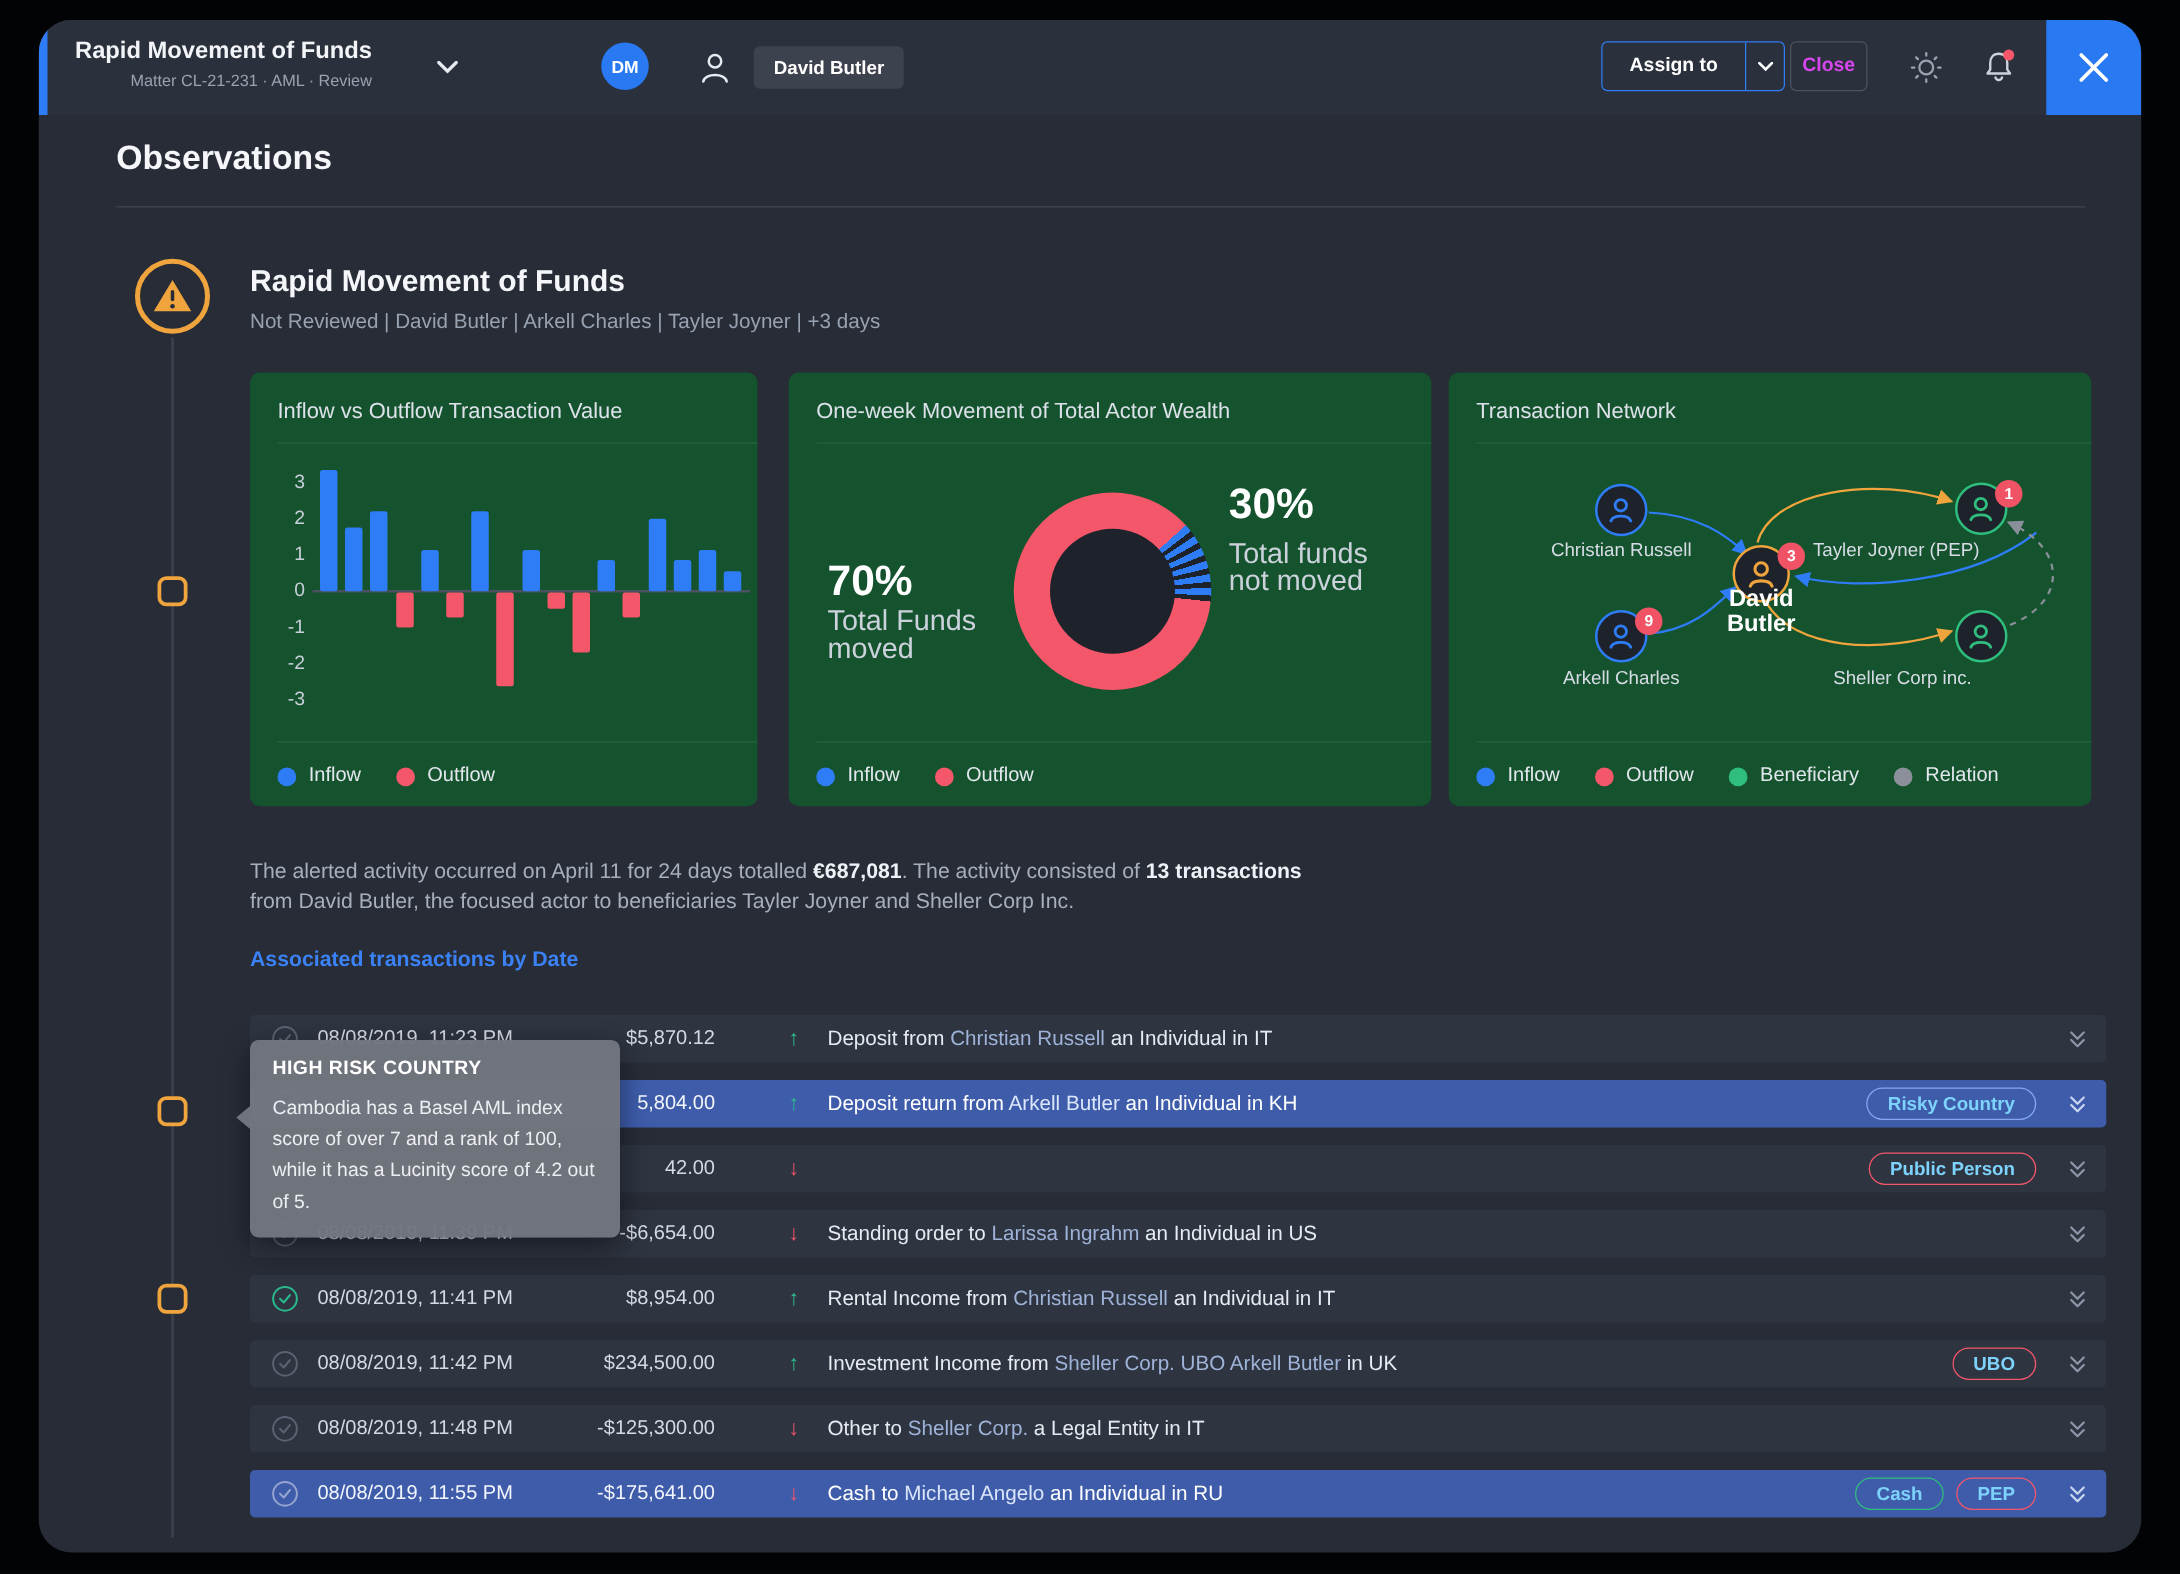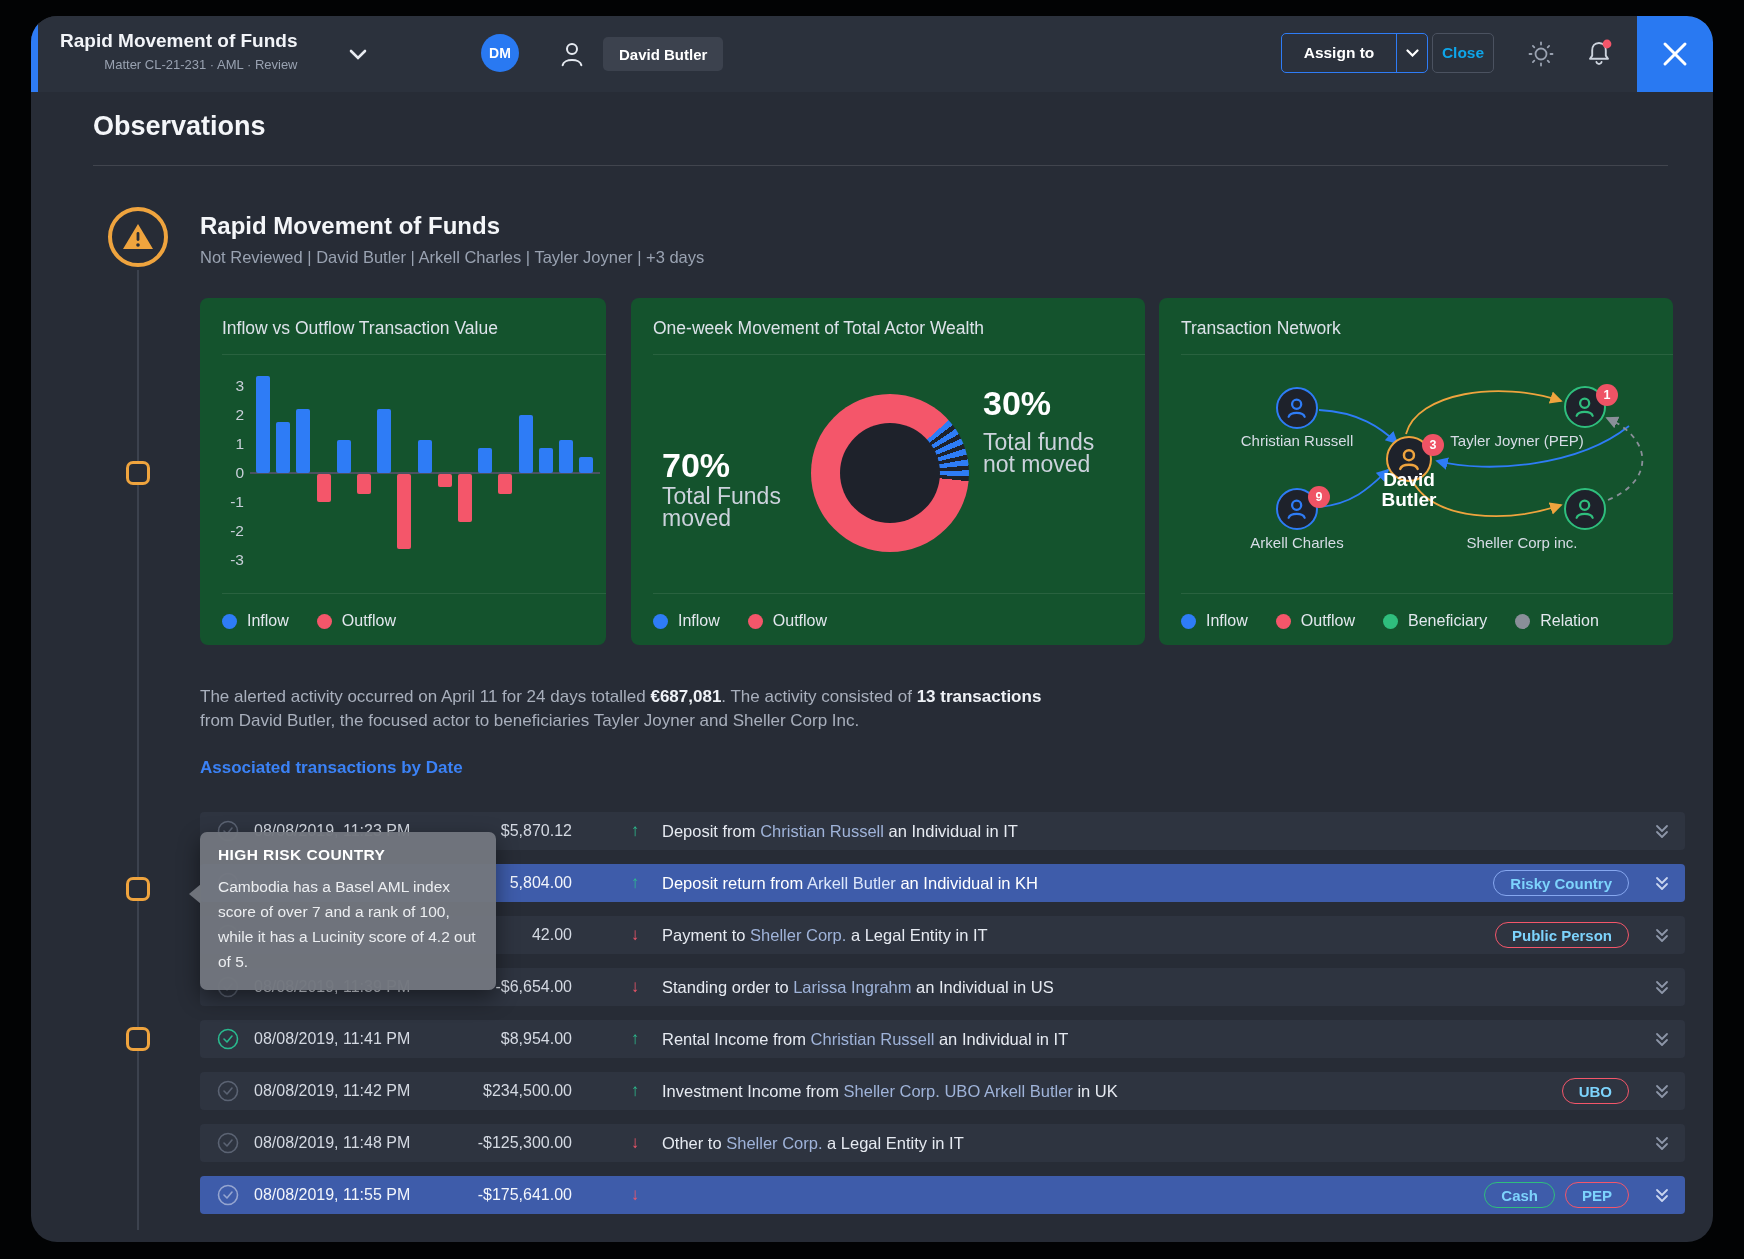--- a/index.html
+++ b/index.html
@@ -16,21 +16,21 @@
   .hdr-chevron{position:absolute;left:318px;top:30px;}
   .avatar{position:absolute;left:450px;top:18px;width:38px;height:38px;border-radius:50%;
     background:#2979f2;color:#fff;font-size:14px;font-weight:bold;display:flex;align-items:center;justify-content:center;}
   .person-ico{position:absolute;left:526px;top:23px;}
   .user-pill{position:absolute;left:572px;top:21px;height:34px;padding:0 16px;background:#3c424e;border-radius:5px;
     color:#fff;font-size:15px;font-weight:bold;display:flex;align-items:center;}
   .assign-group{position:absolute;left:1250px;top:17px;height:40px;display:flex;border:1.5px solid #2e7cf6;border-radius:5px;}
   .assign-main{width:114px;display:flex;align-items:center;justify-content:center;color:#fff;font-size:15.5px;font-weight:bold;}
   .assign-caret{width:31px;display:flex;align-items:center;justify-content:center;border-left:1.5px solid #2e7cf6;}
   .close-btn{position:absolute;left:1401px;top:17px;width:62px;height:40px;border:1.5px solid #4b5260;border-radius:5px;
-    color:#0ea5e9;font-size:15.5px;font-weight:bold;display:flex;align-items:center;justify-content:center;}
+    color:#d946ef;font-size:15.5px;font-weight:bold;display:flex;align-items:center;justify-content:center;}
   .sun-ico{position:absolute;left:1495px;top:23px;}
   .bell-ico{position:absolute;left:1552px;top:21px;}
   .blue-x{position:absolute;left:1606px;top:0;width:76px;height:76px;background:#2979f2;border-radius:0 26px 0 0;
     display:flex;align-items:center;justify-content:center;}
   
   .page-title{position:absolute;left:62px;top:95px;font-size:27px;font-weight:bold;color:#f4f6f9;}
   .divider1{position:absolute;left:62px;top:149px;width:1575px;height:1px;background:rgba(255,255,255,.12);}
   .warn-circle{position:absolute;left:77px;top:191px;width:60px;height:60px;border:4px solid #efa43e;border-radius:50%;
     display:flex;align-items:center;justify-content:center;background:transparent;}
   .alert-title{position:absolute;left:169px;top:196px;font-size:24px;font-weight:bold;color:#f4f6f9;}
@@ -370,21 +370,20 @@
           </svg></span>
       </div>
       <div class="trow" style="top: 900px;">
         <span class="chk"><svg width="22" height="22" viewBox="0 0 22 22">
             <circle cx="11" cy="11" r="9.5" fill="none" stroke="#5b6373" stroke-width="1.6"></circle>
             <polyline points="7,11 10,14 15,8" fill="none" stroke="#5b6373" stroke-width="1.6" stroke-linecap="round" stroke-linejoin="round"></polyline>
           </svg></span>
         <span class="tdate"></span>
         <span class="tamount">42.00</span>
         <span class="tarrow arr-out">↓</span>
-        <span class="tdesc">Payment to <span class="entity">Sheller Corp.</span> a Legal Entity in IT</span>
         <span class="badges">
           <span class="badge red">Public Person</span>
         </span>
         <span class="dbl-chev"><svg width="14" height="16" viewBox="0 0 14 16">
             <polyline points="2,2 7,7 12,2" fill="none" stroke="currentColor" stroke-width="1.8" stroke-linecap="round" stroke-linejoin="round"></polyline>
             <polyline points="2,8 7,13 12,8" fill="none" stroke="currentColor" stroke-width="1.8" stroke-linecap="round" stroke-linejoin="round"></polyline>
           </svg></span>
       </div>
       <div class="trow" style="top: 952px;">
         <span class="chk"><svg width="22" height="22" viewBox="0 0 22 22">
@@ -449,20 +448,21 @@
           </svg></span>
       </div>
       <div class="trow sel" style="top: 1160px;">
         <span class="chk"><svg width="22" height="22" viewBox="0 0 22 22">
             <circle cx="11" cy="11" r="9.5" fill="none" stroke="rgba(255,255,255,.45)" stroke-width="1.6"></circle>
             <polyline points="7,11 10,14 15,8" fill="none" stroke="rgba(255,255,255,.45)" stroke-width="1.6" stroke-linecap="round" stroke-linejoin="round"></polyline>
           </svg></span>
         <span class="tdate">08/08/2019, 11:55 PM</span>
         <span class="tamount">-$175,641.00</span>
         <span class="tarrow arr-out">↓</span>
+        <span class="tdesc">Cash to <span class="entity">Michael Angelo</span> an Individual in RU</span>
         <span class="badges">
           <span class="badge green">Cash</span>
           <span class="badge red">PEP</span>
         </span>
         <span class="dbl-chev"><svg width="14" height="16" viewBox="0 0 14 16">
             <polyline points="2,2 7,7 12,2" fill="none" stroke="currentColor" stroke-width="1.8" stroke-linecap="round" stroke-linejoin="round"></polyline>
             <polyline points="2,8 7,13 12,8" fill="none" stroke="currentColor" stroke-width="1.8" stroke-linecap="round" stroke-linejoin="round"></polyline>
           </svg></span>
       </div>
     </div>

